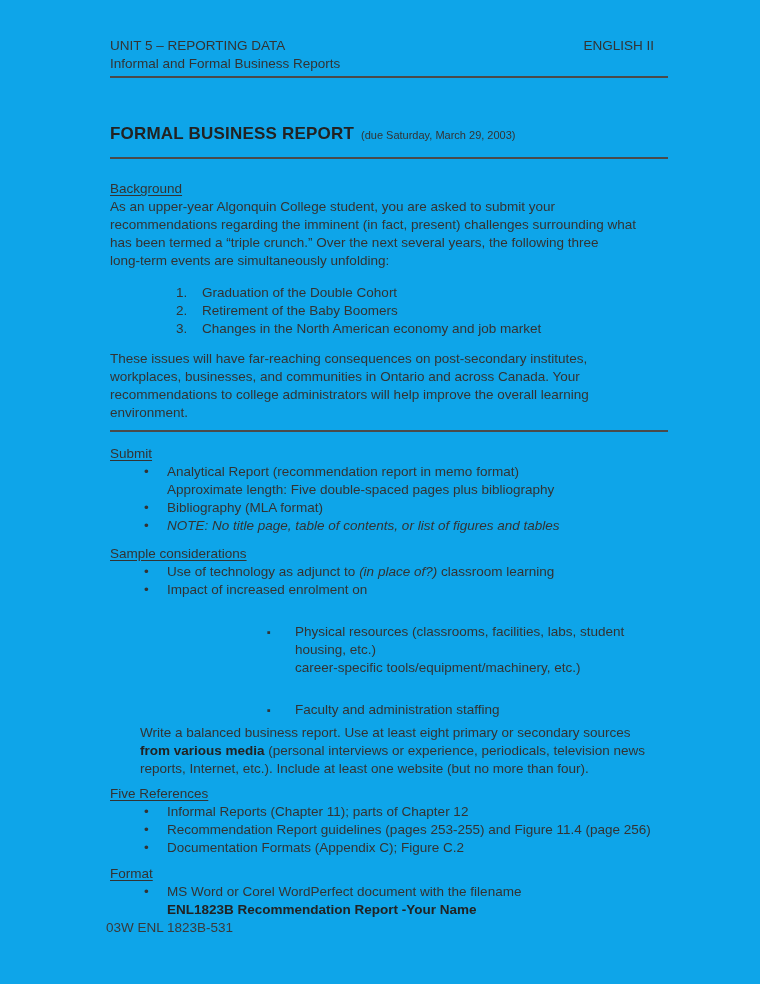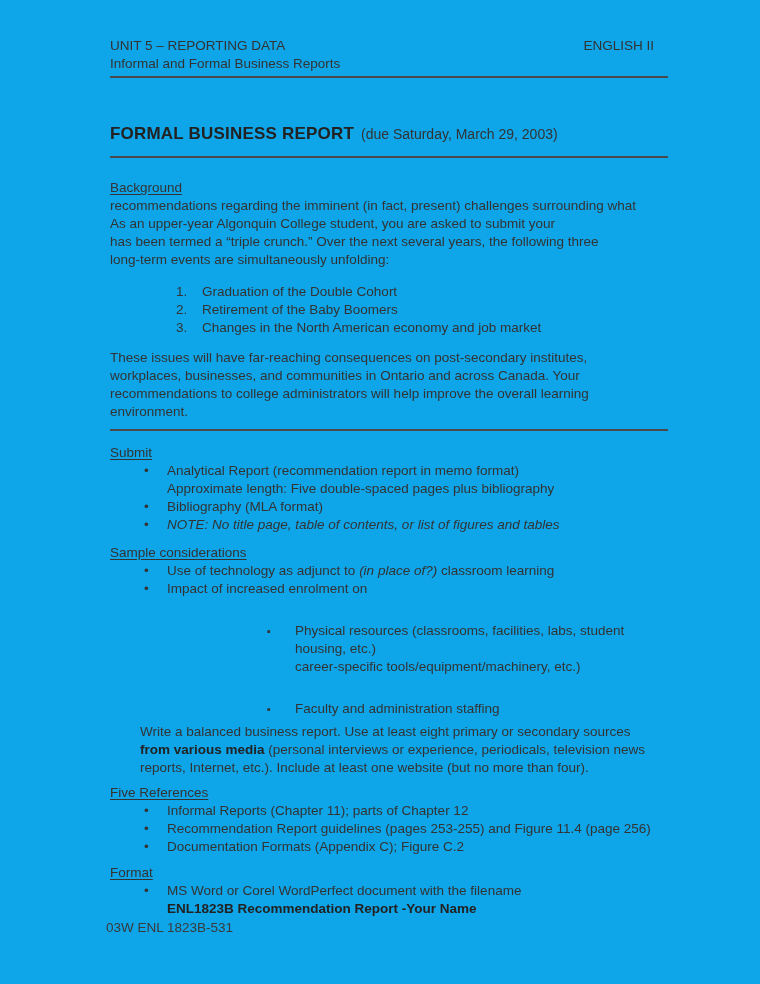--- a/index.html
+++ b/index.html
@@ -21,21 +21,21 @@
   .hdr-row { display: flex; justify-content: space-between; }
   .hdr-row .right { margin-right: 14px; }
 
   .rule { border-top: 2px solid #4a4a4a; height: 0; }
   .rule.r1 { margin-top: 3px; }
   .rule.r2 { margin-top: 13px; }
   .rule.r3 { margin-top: 8px; }
 
   .title-row { margin-top: 47px; display: flex; align-items: baseline; }
   .doc-title { font-weight: bold; font-size: 17px; color: #222222; letter-spacing: 0.2px; text-align: center; }
-  .due { margin-left: 7px; font-size: 14px; }
+  .due { margin-left: 7px; font-size: 11px; }
 
   .sec-heading {
     text-decoration: underline;
     text-underline-offset: 2px;
   }
   .sh-background { margin-top: 21px; }
   .sh-submit { margin-top: 13px; }
   .sh-sample { margin-top: 10px; }
   .sh-refs { margin-top: 7px; }
   .sh-format { margin-top: 8px; }
@@ -89,22 +89,22 @@
 
     <div class="title-row">
       <span class="doc-title">FORMAL BUSINESS REPORT</span>
       <span class="due">(due Saturday, March 29, 2003)</span>
     </div>
     <div class="rule r2"></div>
 
     <div>
       <div class="sec-heading sh-background">Background</div>
       <div class="para">
+        <div>As an upper-year Algonquin College student, you are asked to submit your</div>
         <div>recommendations regarding the imminent (in fact, present) challenges surrounding what</div>
-        <div>As an upper-year Algonquin College student, you are asked to submit your</div>
         <div>has been termed a “triple crunch.” Over the next several years, the following three</div>
         <div>long-term events are simultaneously unfolding:</div>
       </div>
       <div class="numlist">
         <div class="num-row">
           <span>Graduation of the Double Cohort</span>
         </div>
         <div class="num-row">
           <span>Retirement of the Baby Boomers</span>
         </div>

